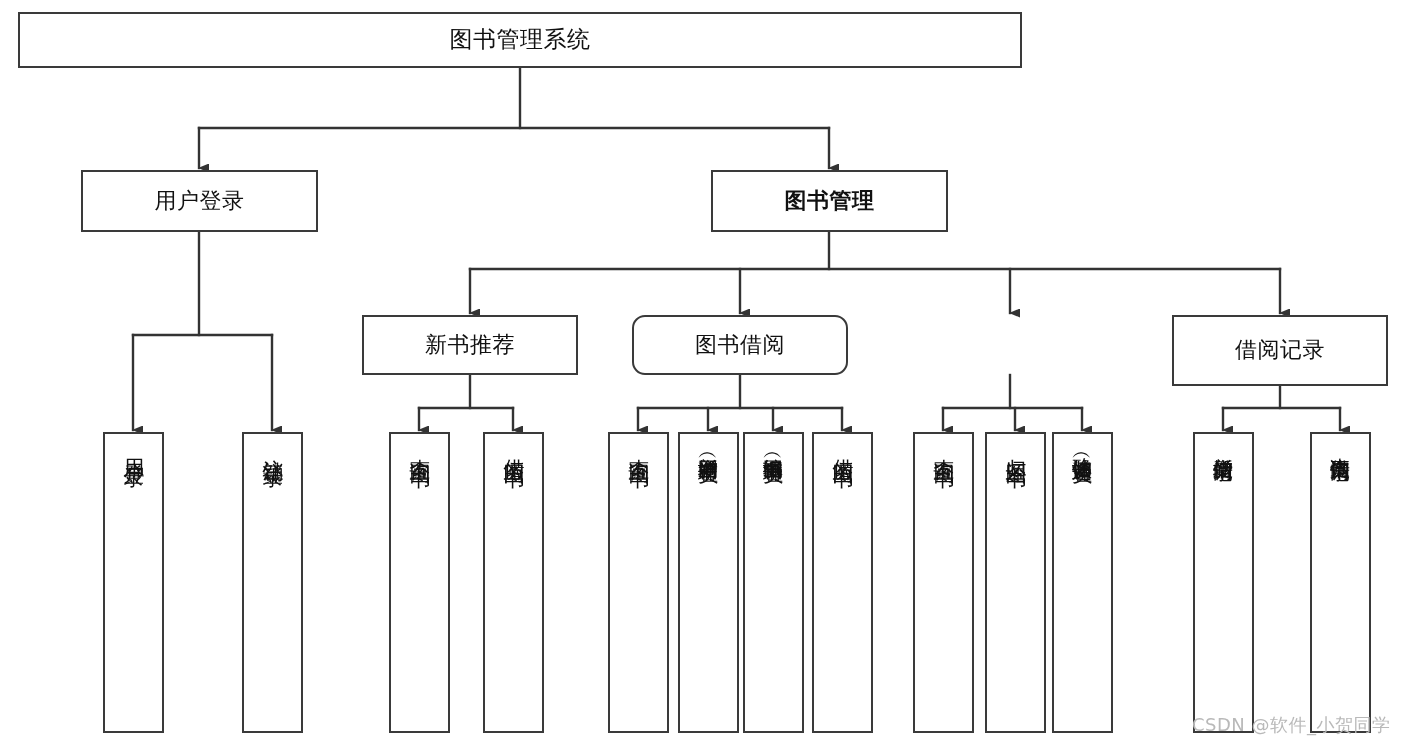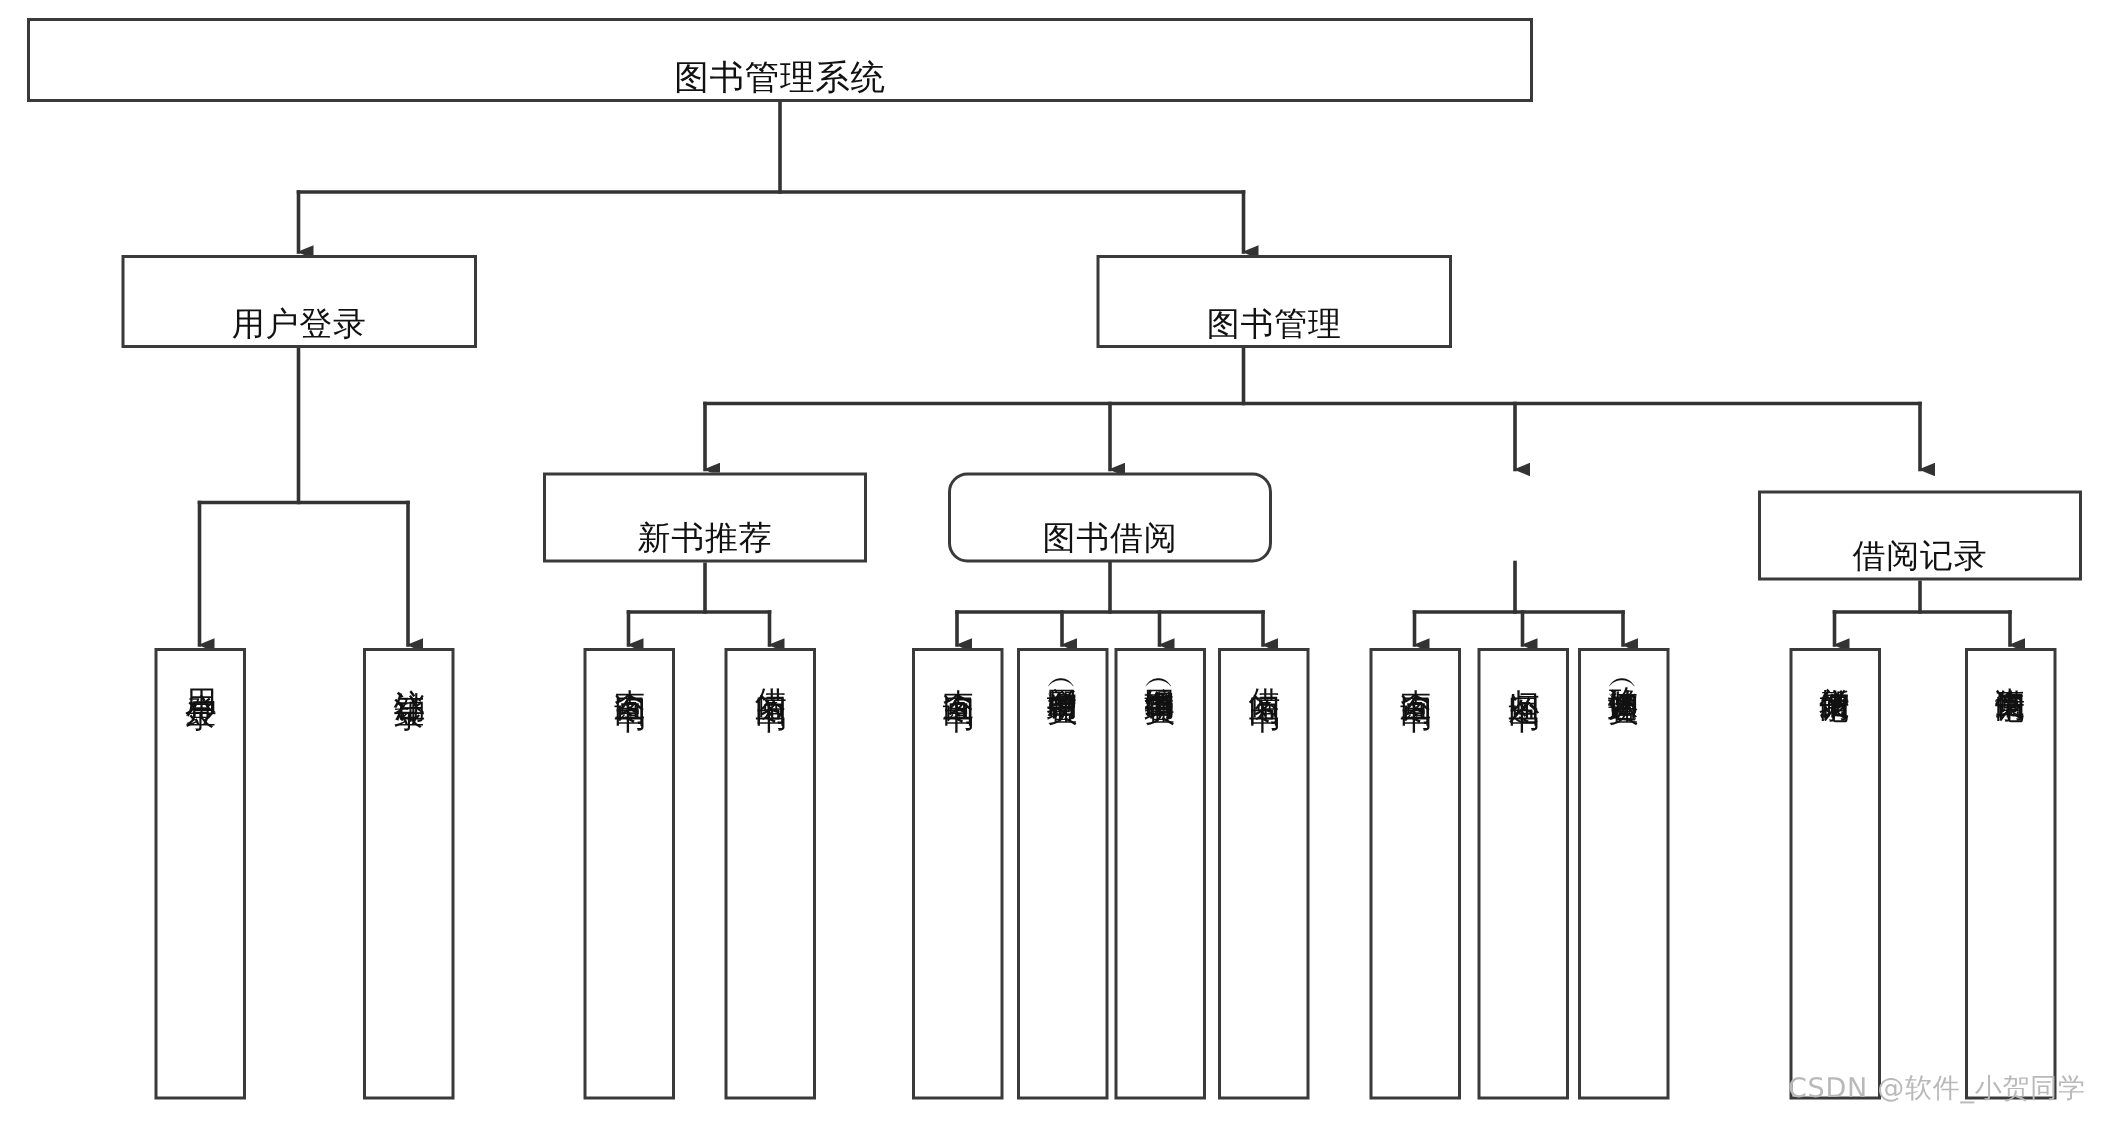--- a/index.html
+++ b/index.html
@@ -26,21 +26,21 @@
     width: 1405px;
     height: 747px;
     pointer-events: none;
   }
   .node {
     position: absolute;
     box-sizing: border-box;
     background: #ffffff;
     border: 2px solid #3a3a3a;
     display: flex;
-    align-items: flex-end;
+    align-items: center;
     justify-content: center;
     text-align: center;
     color: #111111;
   }
   .node-label {
     display: block;
     line-height: 1.12;
     letter-spacing: 0.5px;
     white-space: pre;
   }
@@ -132,31 +132,31 @@
     </g>
   </svg>
 
   <div class="node root horizontal" style="left:18px; top:12px; width:1004px; height:56px;">
     <span class="node-label">图书管理系统</span>
   </div>
 
   <div class="node horizontal" style="left:81px; top:170px; width:237px; height:62px;">
     <span class="node-label">用户登录</span>
   </div>
-  <div class="node horizontal" style="left:731px; top:170px; width:237px; height:62px;">
+  <div class="node horizontal" style="left:711px; top:170px; width:237px; height:62px;font-weight:bold;">
     <span class="node-label">图书管理</span>
   </div>
 
   <div class="node horizontal" style="left:362px; top:315px; width:216px; height:60px;">
     <span class="node-label">新书推荐</span>
   </div>
   <div class="node horizontal" style="left:632px; top:315px; width:216px; height:60px;border-radius:13px;">
     <span class="node-label">图书借阅</span>
   </div>
-  <div class="node horizontal" style="left:1172px; top:327px; width:216px; height:60px;">
+  <div class="node horizontal" style="left:1172px; top:315px; width:216px; height:71px;">
     <span class="node-label">借阅记录</span>
   </div>
 
   <div class="node vertical" style="left:103px; top:432px; width:61px; height:301px;">
     <span class="node-label">用户登录</span>
   </div>
   <div class="node vertical" style="left:242px; top:432px; width:61px; height:301px;">
     <span class="node-label">注销登录</span>
   </div>
 

